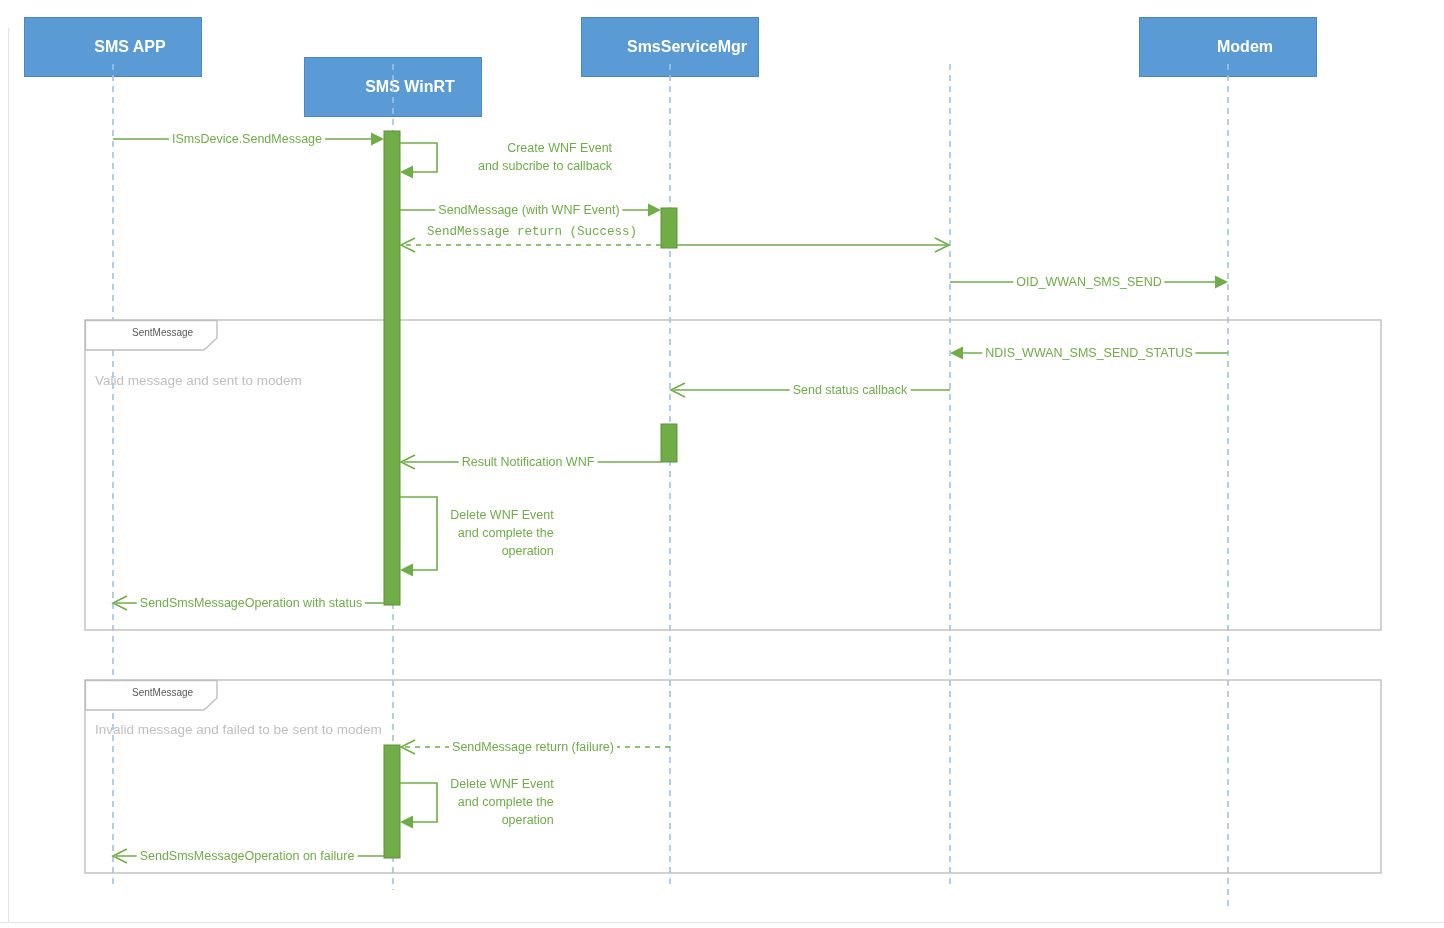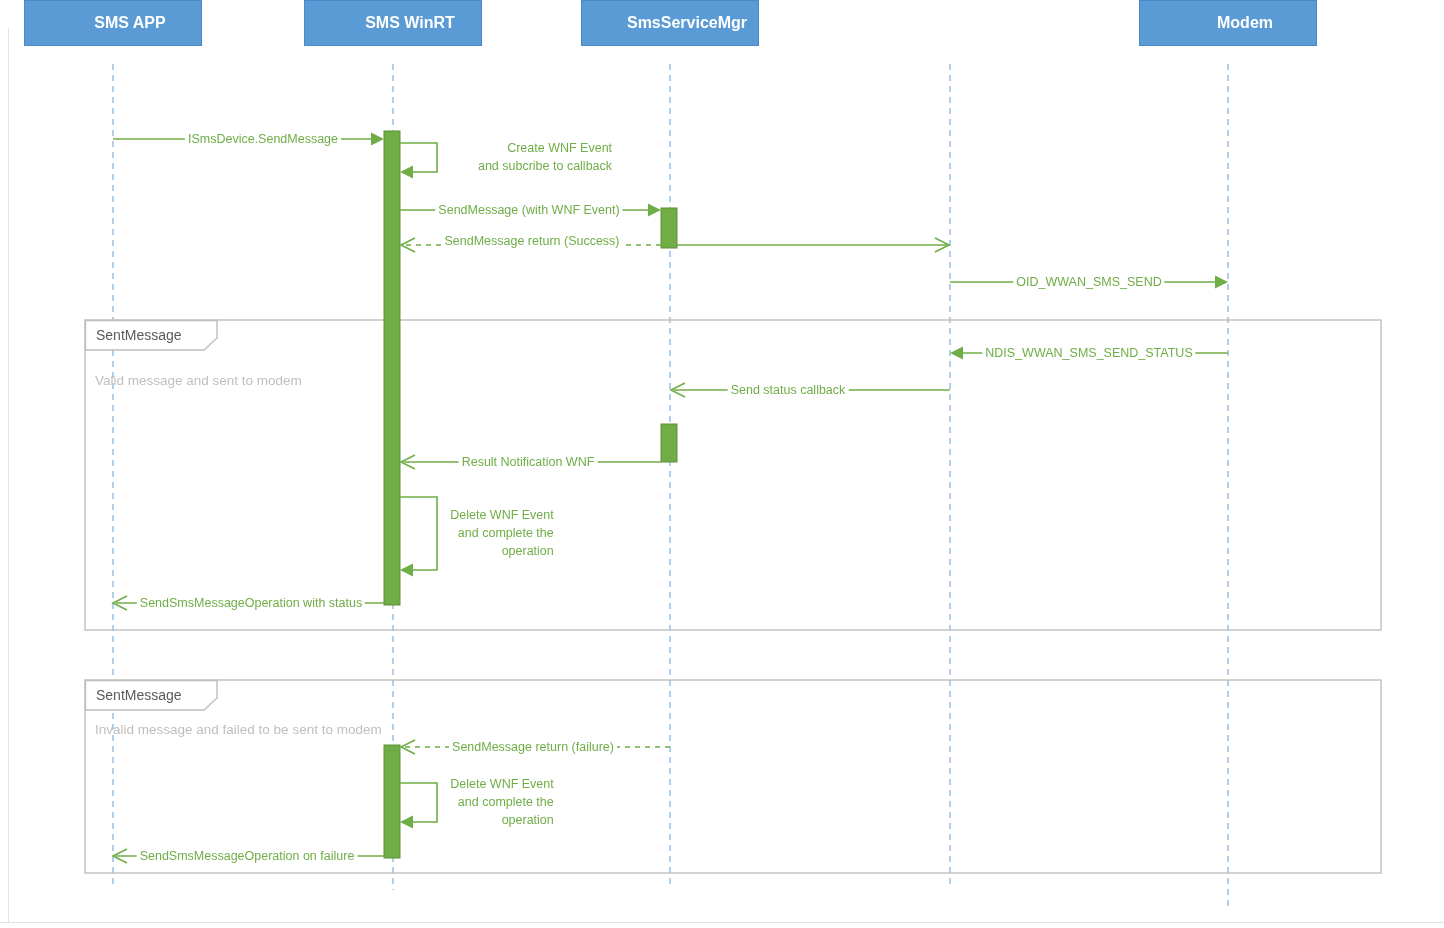--- a/index.html
+++ b/index.html
@@ -8,39 +8,39 @@
     --frame-border:#BFBFBF; --frame-label:#595959; --guard:#BFBFBF;
     --page-edge:#E3E3E3;
   }
   *{box-sizing:border-box;margin:0;padding:0;}
   body{background:#fff;font-family:"Liberation Sans",sans-serif;}
   .canvas{position:relative;width:1444px;height:928px;background:#fff;overflow:hidden;}
 
   .page-edge-v{position:absolute;left:8px;top:28px;width:1px;height:894px;background:var(--page-edge);}
   .page-edge-h{position:absolute;left:0;top:922px;width:100%;height:1px;background:var(--page-edge);}
 
-  .actor{position:absolute;top:0;width:178px;height:46px;background:var(--actor-fill);
+  .actor{position:absolute;top:17px;width:178px;height:60px;background:var(--actor-fill);
          border:1px solid var(--actor-border);color:#fff;font-weight:bold;font-size:16px;
          display:flex;align-items:center;justify-content:center;padding-left:34px;}
-  .a0{left:24px;} .a1{left:304px;} .a2{left:581px;} .a3{left:861px;} .a4{left:1139px;}
+  .a0{left:24px;} .a1{left:304px;margin-top:40px;} .a2{left:581px;} .a3{left:861px;} .a4{left:1139px;}
 
   svg.layer{position:absolute;left:0;top:0;}
   .ll{stroke:var(--lifeline);stroke-width:1.6;stroke-dasharray:6 5;fill:none;}
   .frame{fill:none;stroke:var(--frame-border);stroke-width:1.4;}
   .tab{fill:#fff;stroke:var(--frame-border);stroke-width:1.4;}
   .act{fill:var(--green);stroke:#5e9138;stroke-width:1;}
   .ar{stroke:var(--green);stroke-width:1.6;fill:none;}
   .ard{stroke:var(--green);stroke-width:1.6;fill:none;stroke-dasharray:5 5;}
   .hd{fill:var(--green);stroke:none;}
   .oh{fill:none;stroke:var(--green);stroke-width:1.6;}
 
   .msg{position:absolute;transform:translate(-50%,-50%);background:#fff;padding:0 3px;
        color:var(--green);font-size:12.5px;white-space:nowrap;line-height:1.45;}
   .multi{white-space:pre-line;text-align:right;background:transparent;}
-  .tab-label{position:absolute;color:var(--frame-label);font-size:14px;}
+  .tab-label{position:absolute;color:var(--frame-label);font-size:10px;margin-left:36px;}
   .guard{position:absolute;color:var(--guard);font-size:13.5px;}
 </style>
 </head>
 <body>
 
 <div class="canvas">
 
   <div class="page-edge-v"></div>
   <div class="page-edge-h"></div>
 
@@ -145,28 +145,28 @@
       <line class="ar" x1="384" y1="856" x2="116" y2="856"></line>
       <polyline class="oh" points="127,849 113,856 127,863"></polyline>
     </g>
   </svg>
 
   <span class="tab-label" style="left:96px;top:327px;">SentMessage</span>
   <span class="guard" style="left:95px;top:362px;margin-top:11px;">Valid message and sent to modem</span>
   <span class="tab-label" style="left:96px;top:687px;">SentMessage</span>
   <span class="guard" style="left:95px;top:722px;">Invalid message and failed to be sent to modem</span>
 
-  <span class="msg" style="left:247px;top:139px;margin-left:16px;">ISmsDevice.SendMessage</span>
+  <span class="msg" style="left:247px;top:139px;">ISmsDevice.SendMessage</span>
   <span class="msg multi" style="left:545px;top:157px;">Create WNF Event
 and subcribe to callback</span>
   <span class="msg" style="left:529px;top:210px;">SendMessage (with WNF Event)</span>
-  <span class="msg" style="left:532px;top:241px;">SendMessage return (Success)</span>
+  <span class="msg" style="left:532px;top:232px;font-family:Liberation Mono, monospace;">SendMessage return (Success)</span>
   <span class="msg" style="left:1089px;top:282px;">OID_WWAN_SMS_SEND</span>
   <span class="msg" style="left:1089px;top:353px;">NDIS_WWAN_SMS_SEND_STATUS</span>
-  <span class="msg" style="left:788px;top:390px;">Send status callback</span>
+  <span class="msg" style="left:850px;top:390px;">Send status callback</span>
   <span class="msg" style="left:528px;top:462px;">Result Notification WNF</span>
   <span class="msg multi" style="left:502px;top:533px;">Delete WNF Event
 and complete the
 operation</span>
   <span class="msg" style="left:251px;top:603px;">SendSmsMessageOperation with status</span>
   <span class="msg" style="left:533px;top:747px;">SendMessage return (failure)</span>
   <span class="msg multi" style="left:502px;top:802px;">Delete WNF Event
 and complete the
 operation</span>
   <span class="msg" style="left:247px;top:856px;">SendSmsMessageOperation on failure</span>

